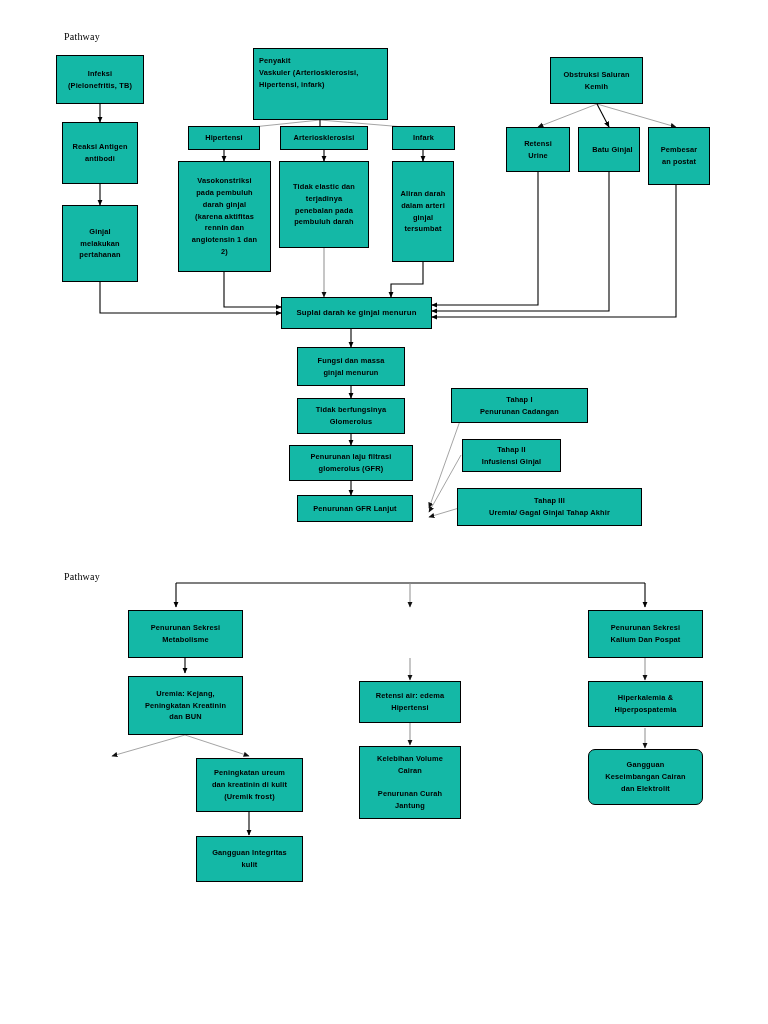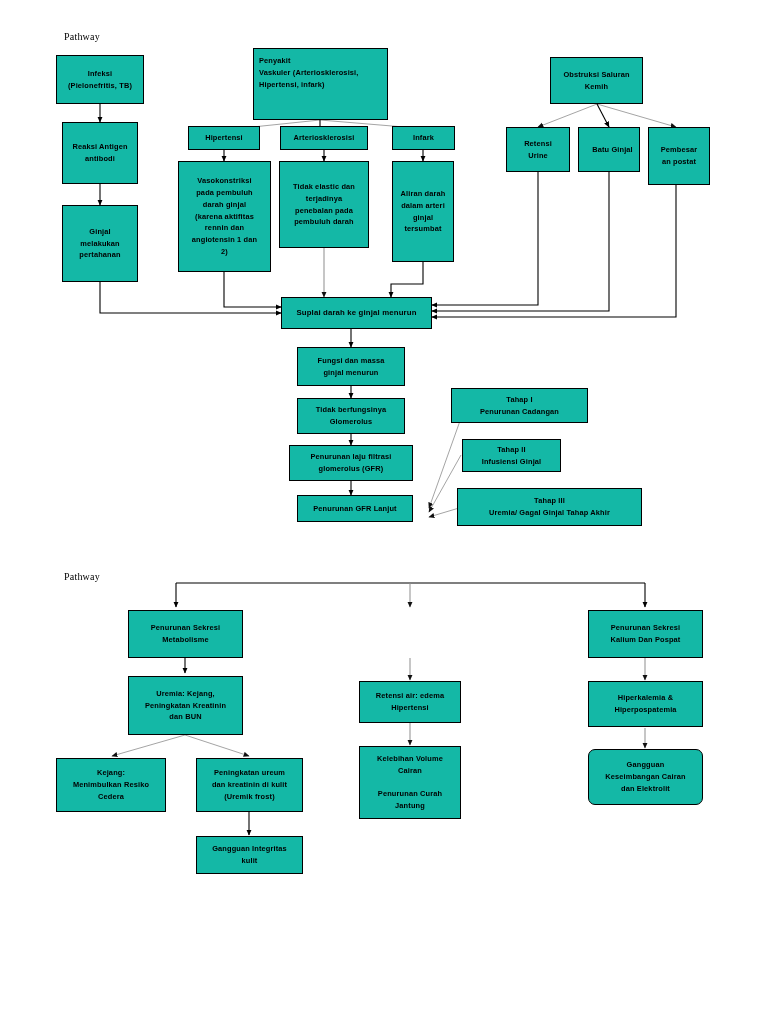--- a/index.html
+++ b/index.html
@@ -180,29 +180,26 @@
 
   <div class="pathway" style="left:64px;top:571px;">Pathway</div>
 
   <div class="box" style="left:128px;top:610px;width:115px;height:48px;">Penurunan Sekresi
 Metabolisme</div>
 
   <div class="box" style="left:128px;top:676px;width:115px;height:59px;">Uremia: Kejang,
 Peningkatan Kreatinin
 dan BUN</div>
 
-  <div class="box" style="left:56px;top:758px;width:110px;height:54px;">Kejang:
-Menimbulkan Resiko
-Cedera</div>
 
   <div class="box" style="left:196px;top:758px;width:107px;height:54px;">Peningkatan ureum
 dan kreatinin di kulit
 (Uremik frost)</div>
 
-  <div class="box" style="left:196px;top:836px;width:107px;height:38px;">Gangguan Integritas
+  <div class="box" style="left:196px;top:836px;width:107px;height:46px;">Gangguan Integritas
 kulit</div>
 
 
   <div class="box" style="left:359px;top:681px;width:102px;height:42px;">Retensi air: edema
 Hipertensi</div>
 
   <div class="box" style="left:359px;top:746px;width:102px;height:73px;">Kelebihan Volume
 Cairan
 
 Penurunan Curah

